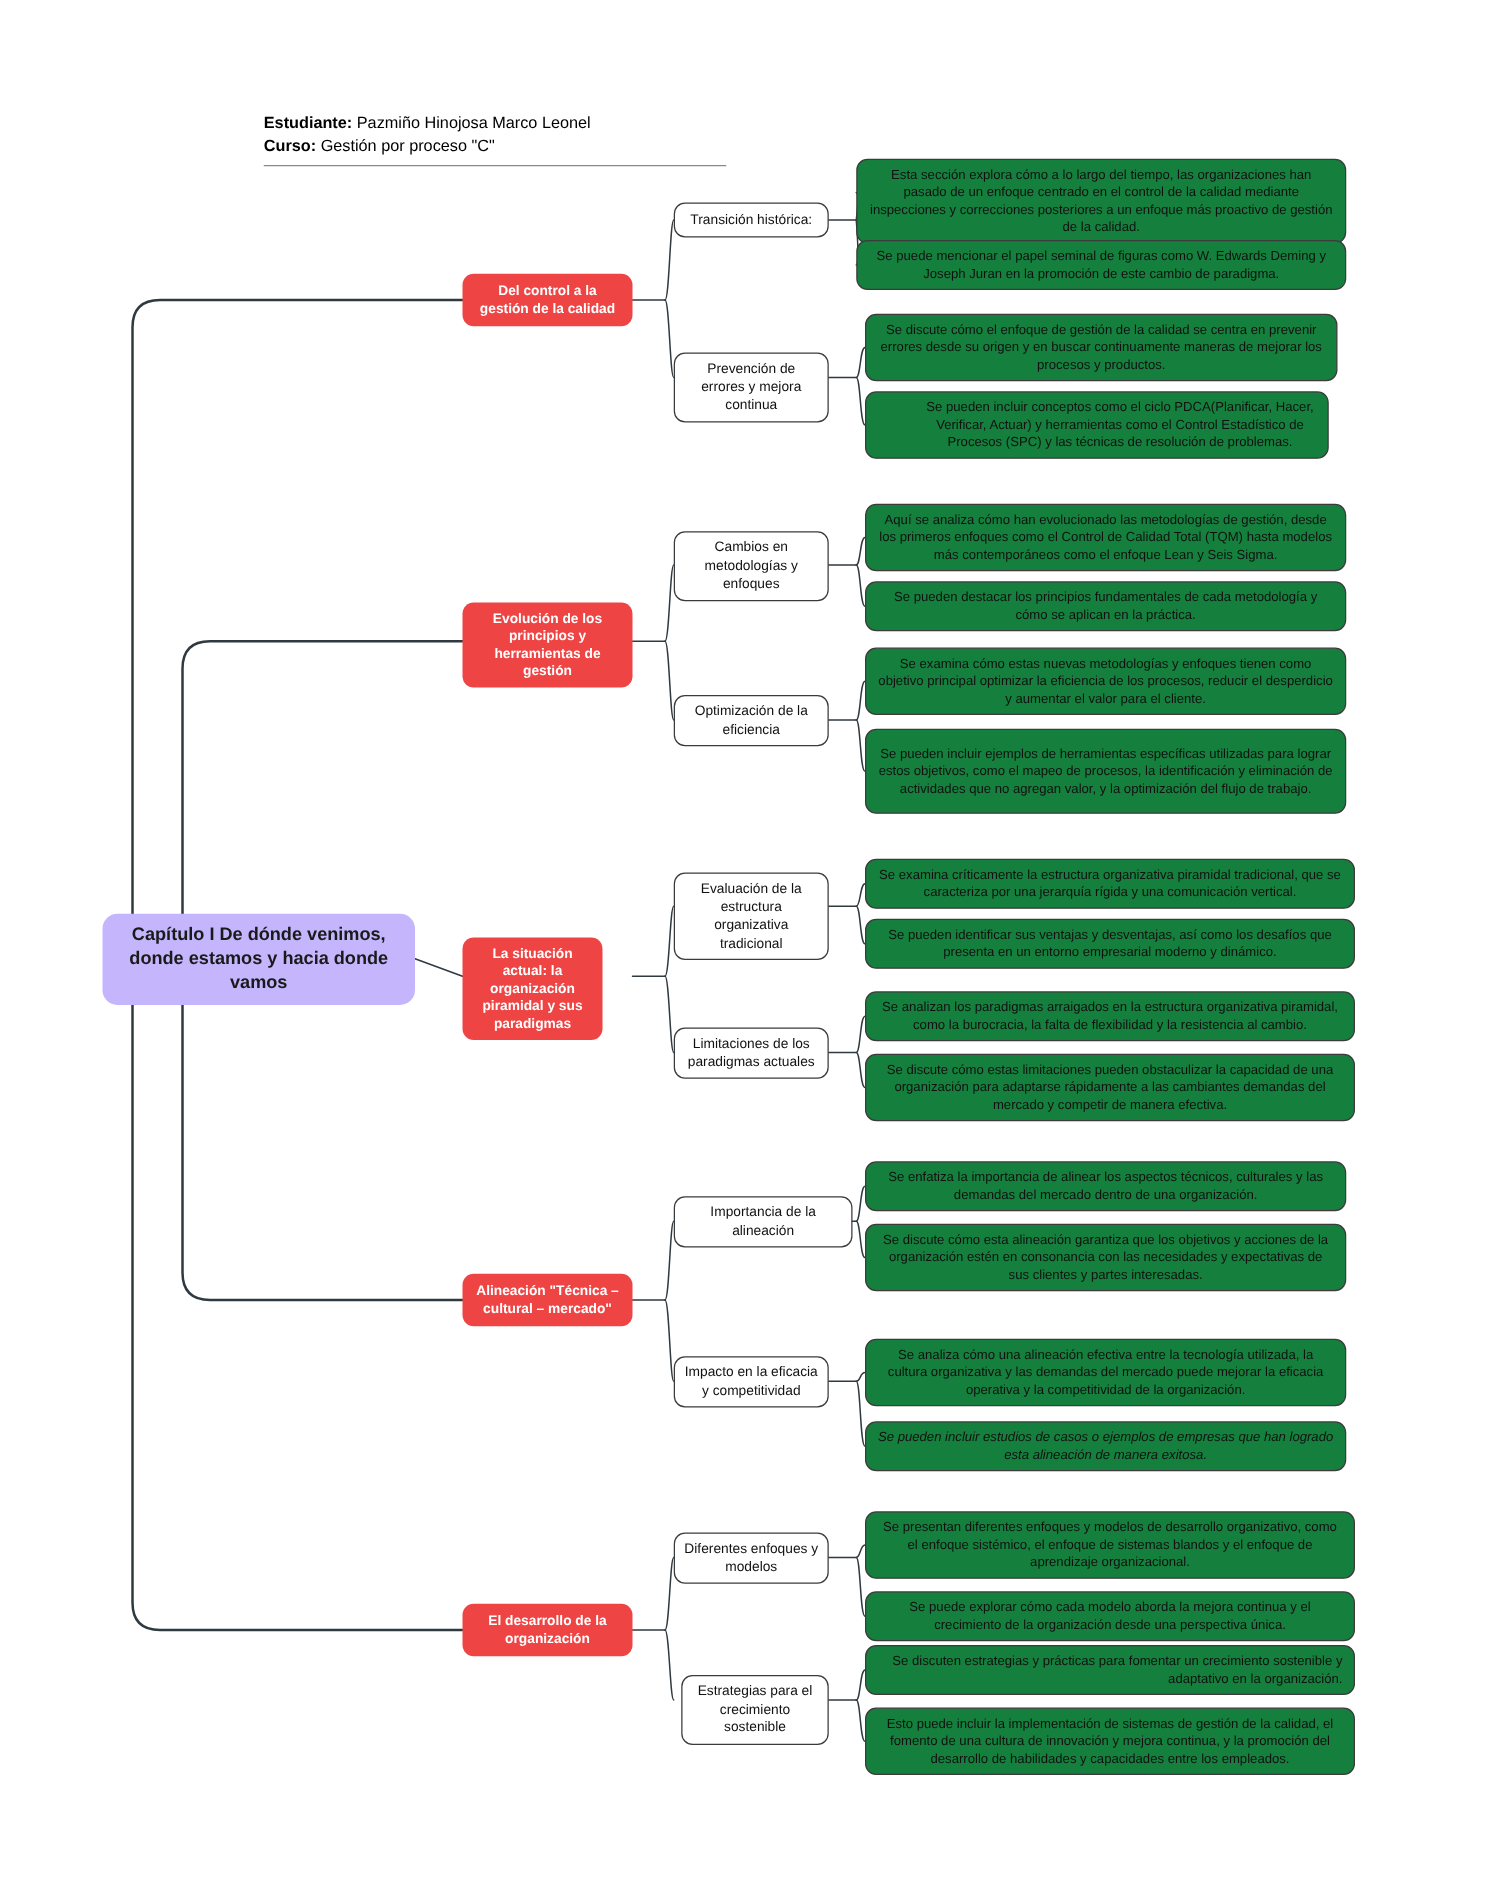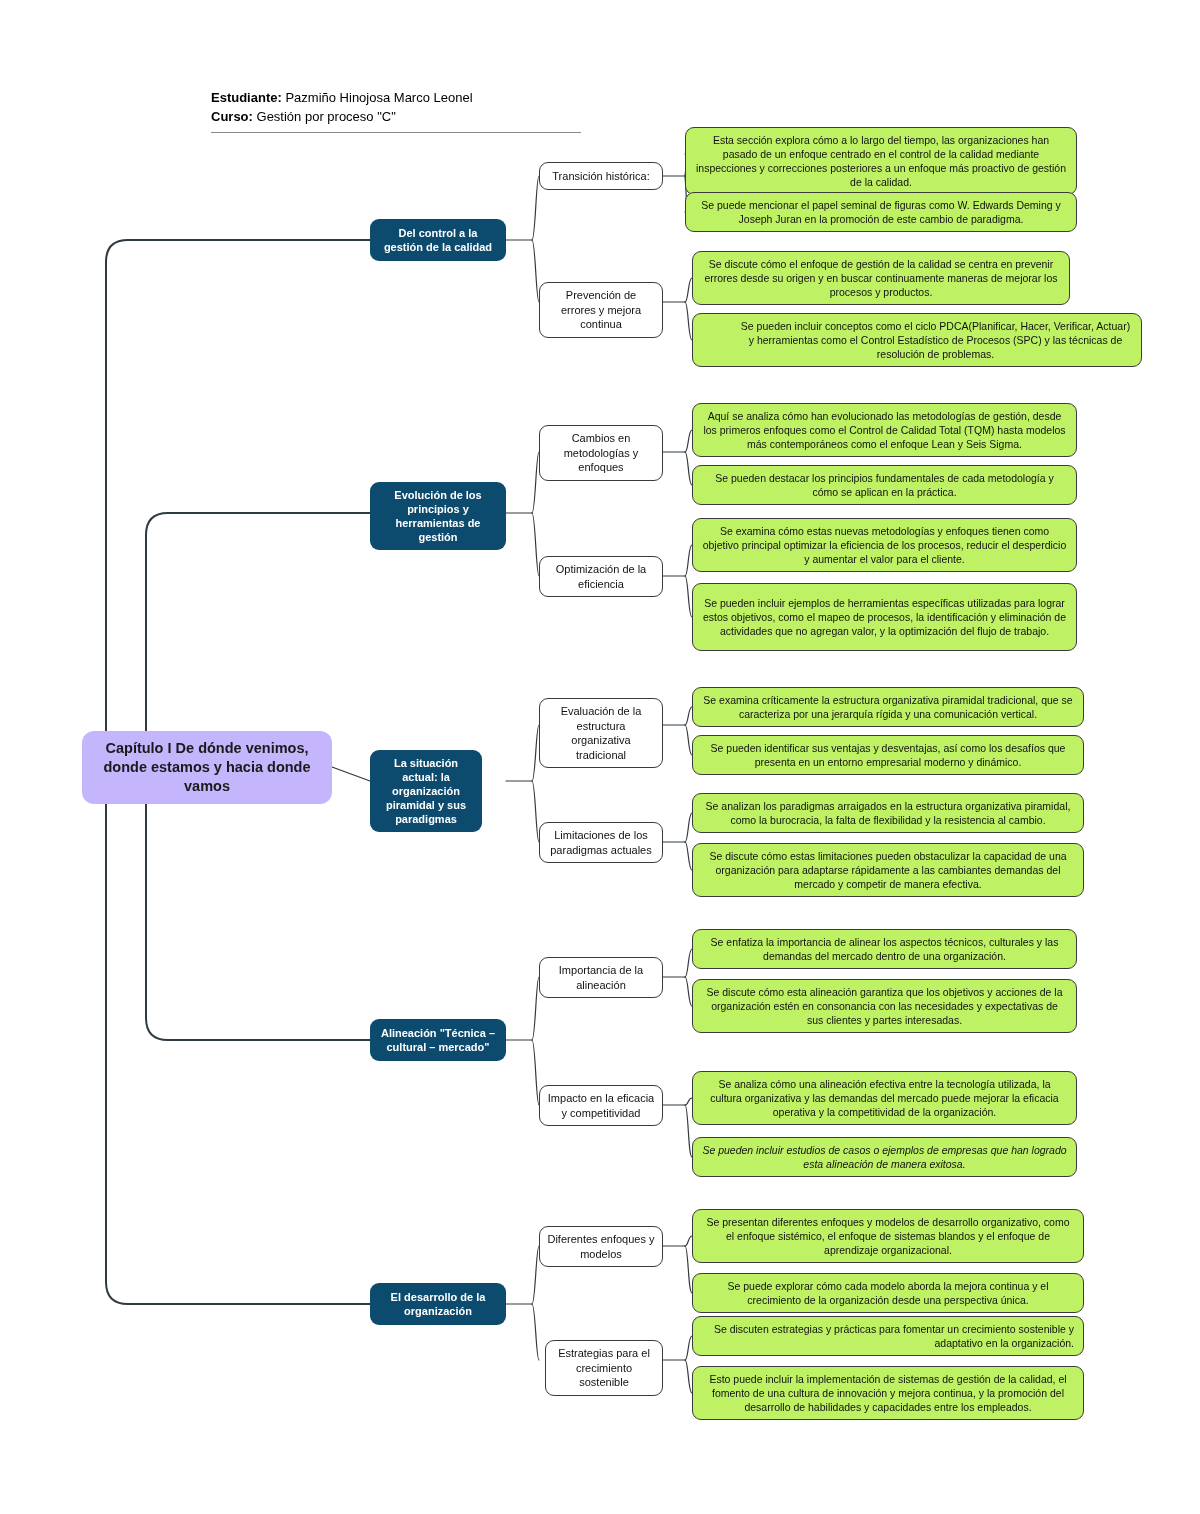--- a/index.html
+++ b/index.html
@@ -21,29 +21,29 @@
   .node{position:absolute;box-sizing:border-box;display:flex;align-items:center;
         justify-content:center;text-align:center;}
   .node > span{display:block;width:100%;}
 
   .root{
     background:#c4b5fd;border-radius:12px;
     color:#1a1a1a;font-weight:bold;font-size:14.5px;line-height:19px;
     padding:8px 10px;
   }
   .branch{
-    background:#0c4a6e;border-radius:9px;color:#ffffff;
+    background:#ef4444;border-radius:9px;color:#ffffff;
     font-weight:bold;font-size:11px;line-height:14px;padding:6px 8px;
   }
   .sub{
     background:#ffffff;border:1.1px solid #3b3b3b;border-radius:9px;
     color:#111;font-size:11px;line-height:14.5px;padding:5px 7px;
   }
   .leaf{
-    background:#bef264;border:1.1px solid #3b3b3b;border-radius:9px;
+    background:#15803d;border:1.1px solid #3b3b3b;border-radius:9px;
     color:#111;font-size:10.5px;line-height:14px;padding:5px 9px;
   }
 </style>
 </head>
 <body>
 
 <div id="canvas">
 
   <svg class="links" viewBox="0 0 1200 1514">
       <path d="M 106 731
@@ -137,21 +137,21 @@
       </div>
       <div class="node leaf" style="left: 685px; top: 192px; width: 392px; min-height: 40px;">
         <span>Se puede mencionar el papel seminal de figuras como W. Edwards Deming y Joseph Juran en la promoción de este cambio de paradigma.</span>
       </div>
       <div class="node sub" style="left: 539px; top: 282px; width: 124px; min-height: 40px;">
         <span>Prevención de errores y mejora continua</span>
       </div>
       <div class="node leaf" style="left: 692px; top: 251px; width: 378px; min-height: 54px;">
         <span>Se discute cómo el enfoque de gestión de la calidad se centra en prevenir errores desde su origen y en buscar continuamente maneras de mejorar los procesos y productos.</span>
       </div>
-      <div class="node leaf" style="left: 692px; top: 313px; width: 450px; min-height: 54px; padding-left: 46px;">
+      <div class="node leaf" style="left: 692px; top: 313px; width: 371px; min-height: 54px; padding-left: 46px;">
         <span>Se pueden incluir conceptos como el ciclo PDCA(Planificar, Hacer, Verificar, Actuar) y herramientas como el Control Estadístico de Procesos (SPC) y las técnicas de resolución de problemas.</span>
       </div>
       <div class="node branch" style="left: 370px; top: 482px; width: 136px; min-height: 62px;">
         <span>Evolución de los principios y herramientas de gestión</span>
       </div>
       <div class="node sub" style="left: 539px; top: 425px; width: 124px; min-height: 54px;">
         <span>Cambios en metodologías y enfoques</span>
       </div>
       <div class="node leaf" style="left: 692px; top: 403px; width: 385px; min-height: 54px;">
         <span>Aquí se analiza cómo han evolucionado las metodologías de gestión, desde los primeros enfoques como el Control de Calidad Total (TQM) hasta modelos más contemporáneos como el enfoque Lean y Seis Sigma.</span>
@@ -185,21 +185,21 @@
       </div>
       <div class="node leaf" style="left: 692px; top: 793px; width: 392px; min-height: 40px;">
         <span>Se analizan los paradigmas arraigados en la estructura organizativa piramidal, como la burocracia, la falta de flexibilidad y la resistencia al cambio.</span>
       </div>
       <div class="node leaf" style="left: 692px; top: 843px; width: 392px; min-height: 54px;">
         <span>Se discute cómo estas limitaciones pueden obstaculizar la capacidad de una organización para adaptarse rápidamente a las cambiantes demandas del mercado y competir de manera efectiva.</span>
       </div>
       <div class="node branch" style="left: 370px; top: 1019px; width: 136px; min-height: 42px;">
         <span>Alineación "Técnica – cultural – mercado"</span>
       </div>
-      <div class="node sub" style="left: 539px; top: 957px; width: 124px; min-height: 40px;">
+      <div class="node sub" style="left: 539px; top: 957px; width: 143px; min-height: 40px;">
         <span>Importancia de la alineación</span>
       </div>
       <div class="node leaf" style="left: 692px; top: 929px; width: 385px; min-height: 40px;">
         <span>Se enfatiza la importancia de alinear los aspectos técnicos, culturales y las demandas del mercado dentro de una organización.</span>
       </div>
       <div class="node leaf" style="left: 692px; top: 979px; width: 385px; min-height: 54px;">
         <span>Se discute cómo esta alineación garantiza que los objetivos y acciones de la organización estén en consonancia con las necesidades y expectativas de sus clientes y partes interesadas.</span>
       </div>
       <div class="node sub" style="left: 539px; top: 1085px; width: 124px; min-height: 40px;">
         <span>Impacto en la eficacia y competitividad</span>

